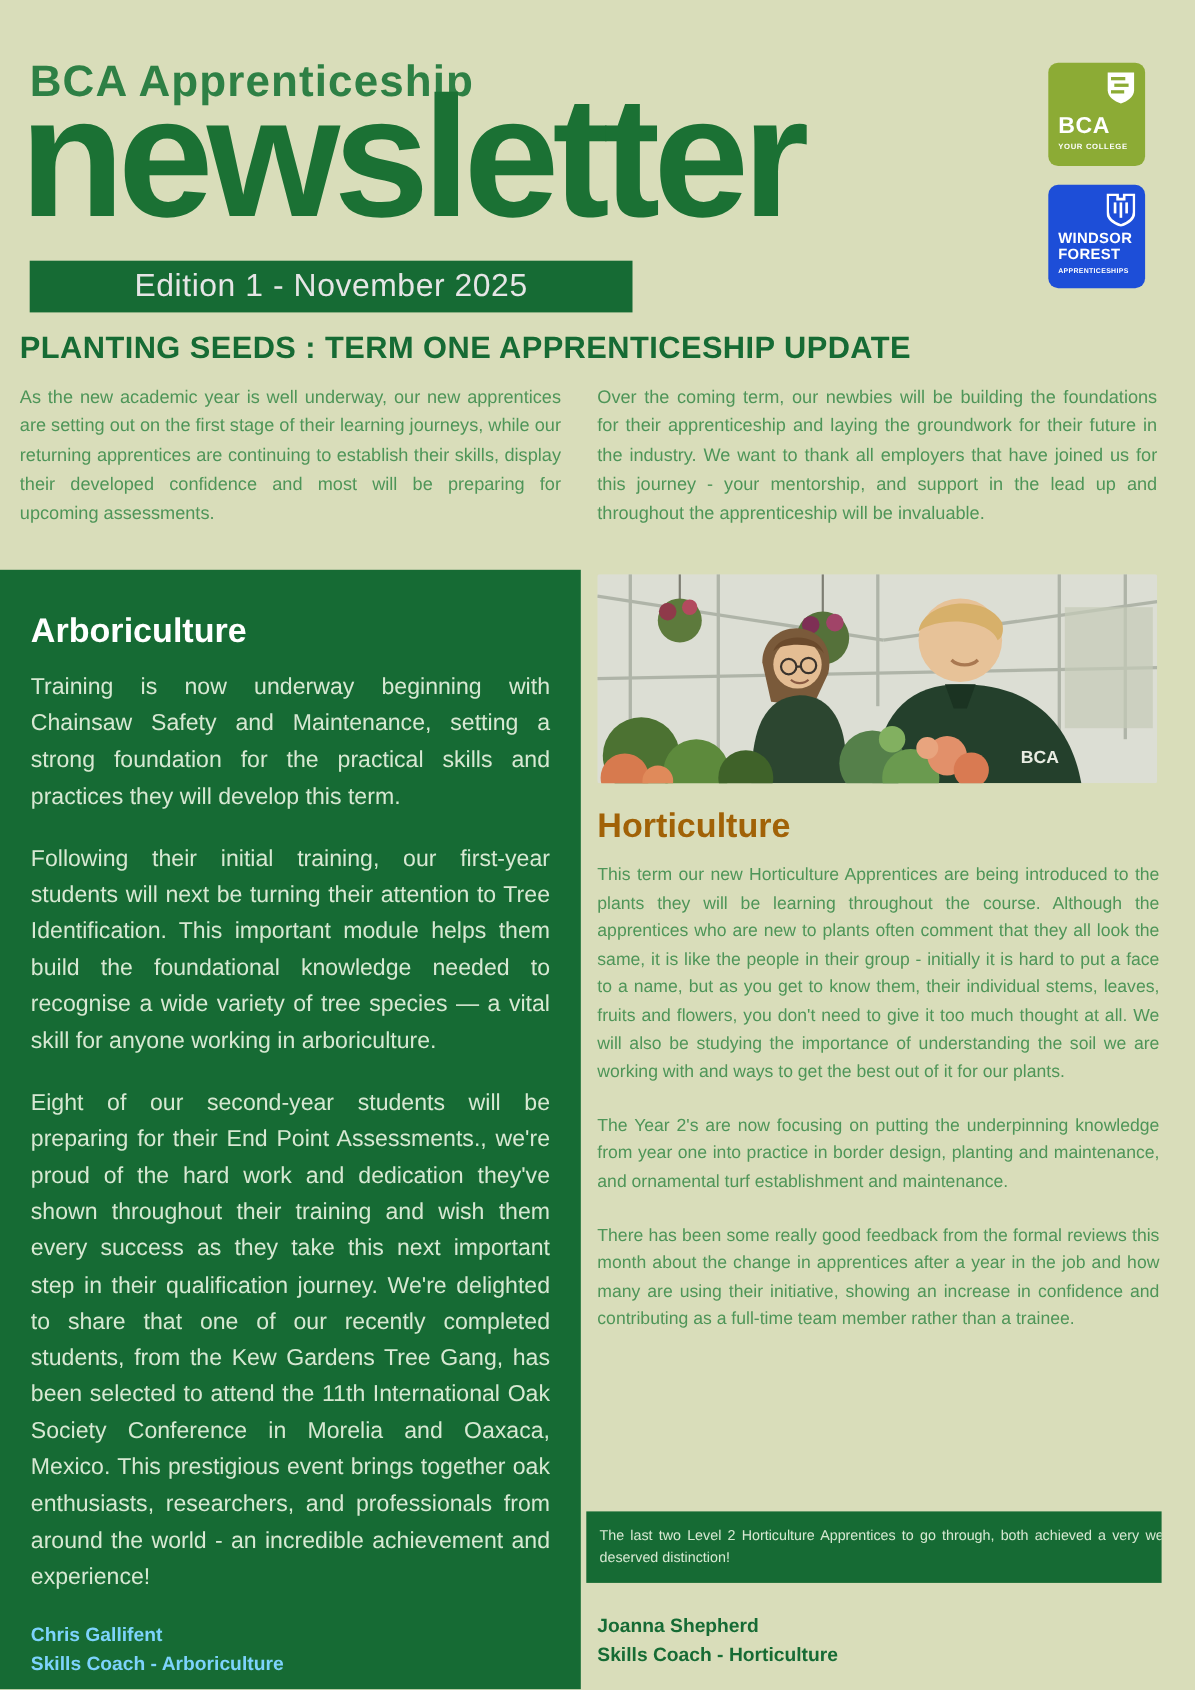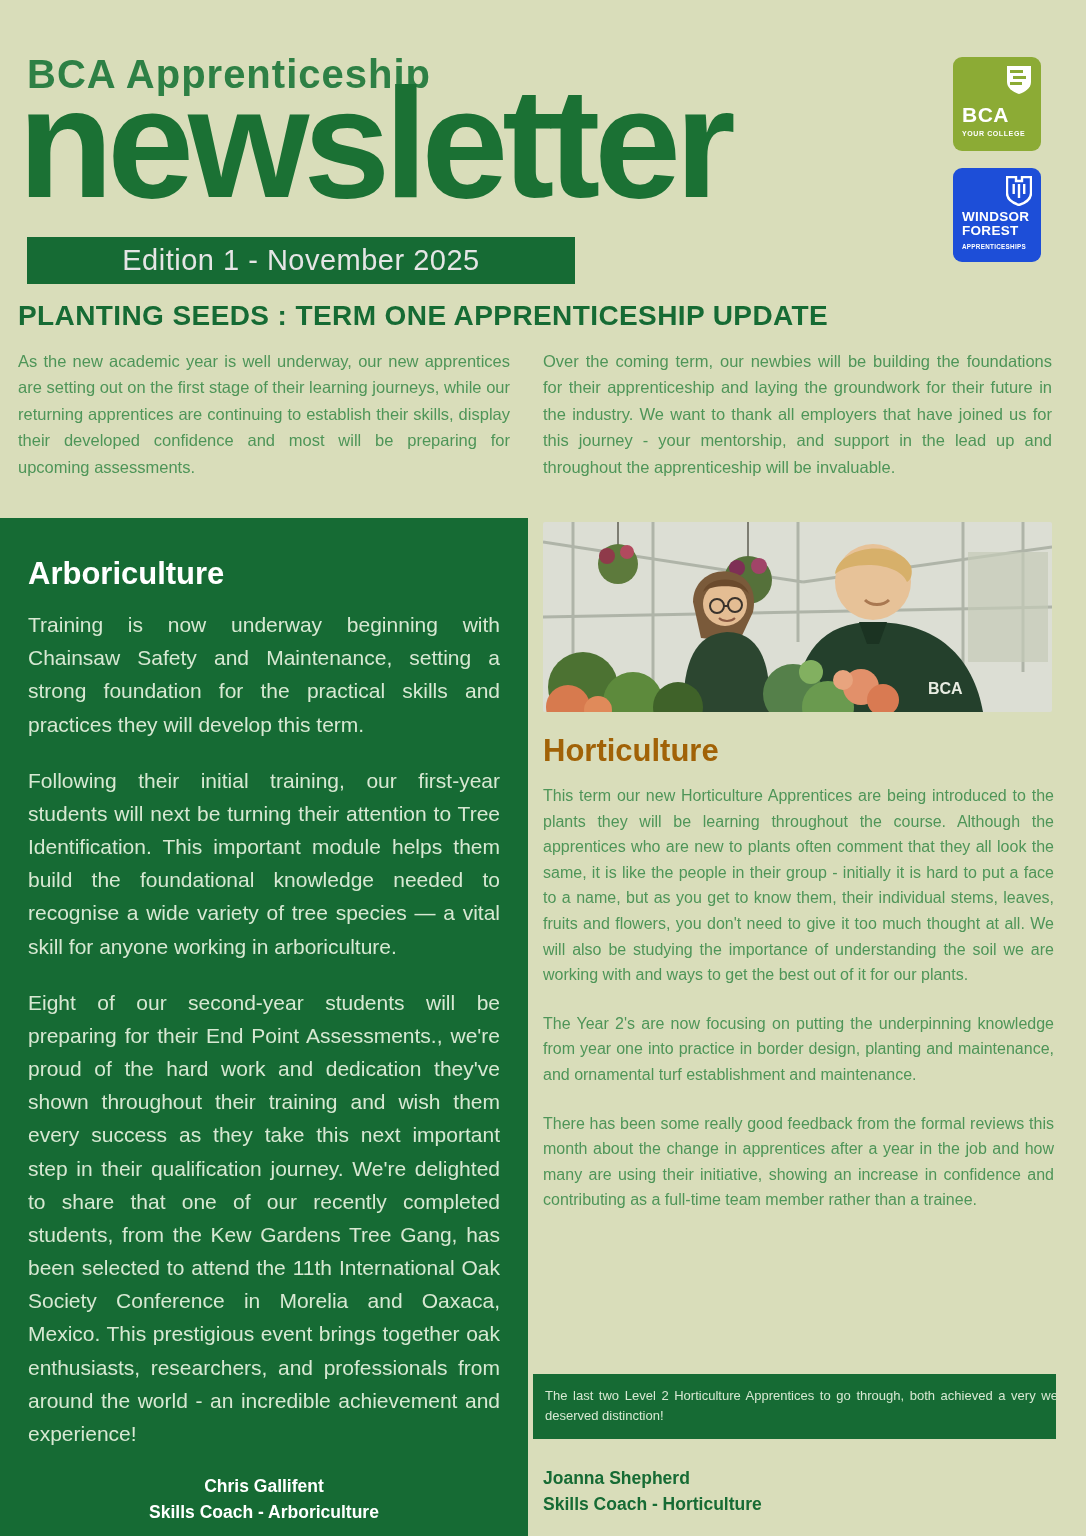--- a/index.html
+++ b/index.html
@@ -60,21 +60,21 @@
   
   .arb-panel {
     position:absolute; left:0; top:518px; width:528px; height:1018px;
     background:#166b34; padding:38px 28px 0 28px;
   }
   .arb-heading { color:#ffffff; font-size:31px; font-weight:800; margin-bottom:16px; }
   .arb-panel p {
     color:#d7e8d2; font-size:21px; line-height:1.58; text-align:justify;
     margin-bottom:23px;
   }
-  .arb-sign { text-align:center; color:#ffffff; font-weight:700; font-size:17.5px; line-height:1.5; margin-bottom:14px; }
+  .arb-sign { text-align:left; color:#7dd3fc; font-weight:700; font-size:17.5px; line-height:1.5; margin-bottom:14px; }
   .photo-frame { position:relative; display:block; }
   .arb-photo { width:472px; height:240px; display:block; }
   .watermark {
     position:absolute; left:2px; bottom:8px;
     transform:rotate(-90deg); transform-origin:left bottom;
     font-size:9px; color:#cfd4c2; opacity:.85; letter-spacing:1px;
   }
 
   
   .hort-photo-wrap { position:absolute; left:543px; top:522px; }

